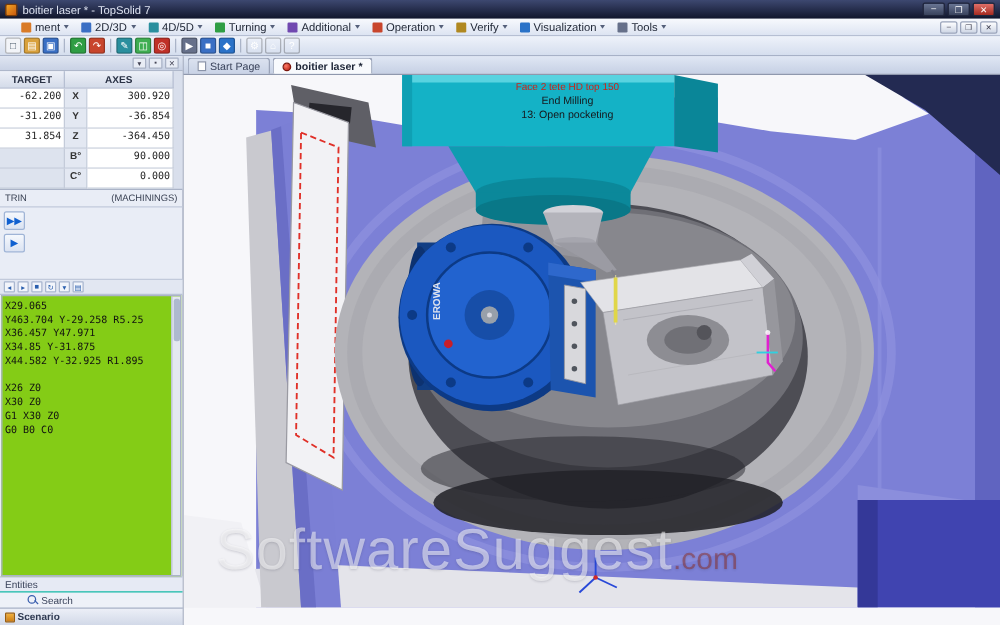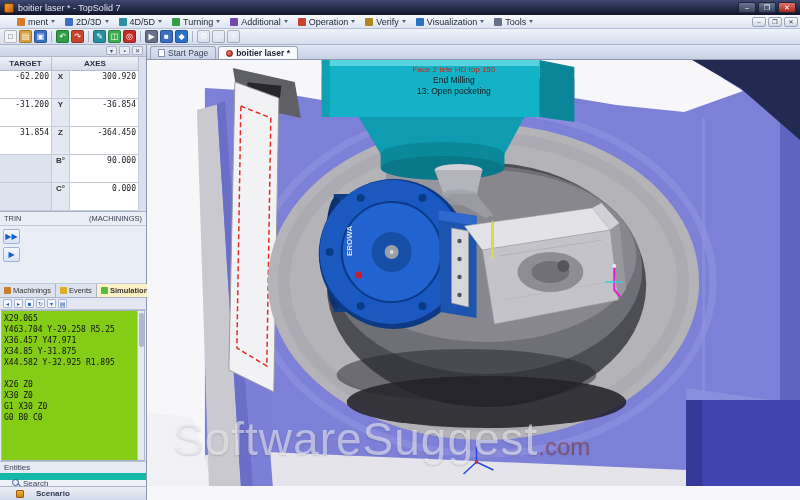--- a/index.html
+++ b/index.html
@@ -66,21 +66,21 @@
   .left-panel{width:147px;flex:0 0 147px;background:#e9edf6;border-right:1px solid #8f98ad;
     display:flex;flex-direction:column;font-size:8px;min-height:0}
   .panel-head{height:12px;flex:0 0 12px;display:flex;justify-content:flex-end;align-items:center;gap:2px;
     padding:0 3px;background:linear-gradient(#dfe5f1,#c9d2e5);border-bottom:1px solid #aeb7ca}
   .ph-btn{width:11px;height:9px;display:flex;align-items:center;justify-content:center;font-size:6px;
     color:#445;background:#e8ecf5;border:1px solid #a8b1c5;border-radius:1px}
   .coord{display:grid;grid-template-columns:52px 18px 69px;border-bottom:1px solid #aab3c7;background:#d9dfec}
   .coord-h{font-weight:bold;font-size:8px;text-align:center;padding:2px 0;color:#2a3245;
     background:linear-gradient(#eef1f8,#d4dbe9);border:1px solid #b6bfd2;border-width:0 1px 1px 0}
   .coord-h.axes{grid-column:2 / span 2}
-  .cc{background:#fff;border:1px solid #c4cbd9;border-width:0 1px 1px 0;padding:1px 2px;height:28px;
+  .cc{background:#fff;border:1px solid #c4cbd9;border-width:0 1px 1px 0;padding:1px 2px;height:16px;
     font-family:"DejaVu Sans Mono",monospace;font-size:8px;text-align:right;white-space:nowrap;overflow:hidden}
   .cc.axis{background:#e3e8f2;text-align:center;font-family:"Liberation Sans",sans-serif;font-weight:bold;color:#333}
   .cc.empty{background:#dde3ee}
   .group-row{display:flex;justify-content:space-between;padding:2px 4px;color:#3a4254;font-size:7.5px;
     border-bottom:1px solid #c2cadb}
   .sim-strip{height:58px;flex:0 0 58px;display:flex;flex-direction:column;gap:3px;padding:3px;border-bottom:1px solid #c2cadb}
   .sim-btn{width:17px;height:15px;display:flex;align-items:center;justify-content:center;color:#1060d0;
     font-size:8px;background:linear-gradient(#f5f8fd,#dbe3f2);border:1px solid #9fb4d6;border-radius:2px}
   .ltabs{height:14px;flex:0 0 14px;display:flex;background:#ccd4e4;border-bottom:1px solid #aab3c7}
   .ltab{display:flex;align-items:center;gap:2px;padding:0 4px;font-size:7.5px;color:#333;
@@ -95,26 +95,26 @@
   .mini-icon{width:9px;height:9px;display:flex;align-items:center;justify-content:center;font-size:6px;
     color:#2a5fae;background:#f2f5fb;border:1px solid #a8b6cf;border-radius:1px}
   .code-area{flex:1;min-height:0;position:relative;background:#84cc16;border:1px solid #aab3c7;margin:0 1px;
     font-family:"DejaVu Sans Mono",monospace;font-size:8px;line-height:11px;color:#111;
     padding:2px 8px 2px 2px;overflow:hidden}
   .code-line{white-space:nowrap;height:11px}
   .vscroll{position:absolute;top:0;right:0;width:7px;height:100%;background:#e4e8f1;border-left:1px solid #bcc4d6}
   .vscroll .thumb{position:absolute;top:2px;left:1px;width:5px;height:34px;background:#aeb9cf;border-radius:2px}
   .entities-row{height:12px;flex:0 0 12px;display:flex;align-items:center;gap:3px;padding:0 4px;
     background:#e6eaf4;border-top:1px solid #b9c2d5;color:#39425a}
-  .search-row{height:13px;flex:0 0 13px;display:flex;align-items:center;gap:3px;padding:0 12px;
-    background:#eef1f8;border-top:7px solid #14b8a6;color:#39425a}
+  .search-row{height:13px;flex:0 0 13px;display:flex;align-items:center;gap:3px;padding:0 22px;
+    background:#eef1f8;border-top:1px solid #14b8a6;color:#39425a}
   .search-glyph{width:8px;height:8px;position:relative;flex:0 0 8px}
   .search-glyph::before{content:"";position:absolute;top:0;left:0;width:5px;height:5px;border:1.3px solid #3a5fae;border-radius:50%}
   .search-glyph::after{content:"";position:absolute;left:5px;top:5px;width:3.5px;height:1.4px;background:#3a5fae;transform:rotate(45deg)}
-  .scenario-row{height:14px;flex:0 0 14px;display:flex;align-items:center;gap:12px;padding:0 16px;font-weight:bold;
+  .scenario-row{height:14px;flex:0 0 14px;display:flex;align-items:center;gap:2px;padding:0 4px;font-weight:bold;
     background:linear-gradient(#eceff7,#d2d9e8);border-top:1px solid #aab3c7;color:#2f3a52}
   .scenario-icon{width:8px;height:8px;background:linear-gradient(#f2b13c,#cf7e14);border:1px solid #9a5c0c;border-radius:1px}
 
   
   .main{flex:1;display:flex;flex-direction:column;min-width:0}
   .doc-tabs{height:15px;flex:0 0 15px;display:flex;align-items:flex-end;padding-left:3px;gap:2px;
     background:linear-gradient(#e0e7f4,#c6d0e4);border-bottom:1px solid #8f98ad}
   .doc-tab{height:13px;display:flex;align-items:center;gap:3px;padding:0 7px;font-size:8.5px;color:#39425a;
     background:linear-gradient(#dbe2ef,#c9d3e6);border:1px solid #9aa3b8;border-bottom:none;border-radius:3px 3px 0 0}
   .doc-tab.active{background:#f8fafd;font-weight:bold;color:#1c2436}
@@ -252,34 +252,20 @@
       <div class="group-row">
         <span>TRIN</span>
         <span>(MACHININGS)</span>
       </div>
 
       <div class="sim-strip">
         <span class="sim-btn">▶▶</span>
         <span class="sim-btn">▶</span>
       </div>
 
-      <div class="ltabs">
-        <span class="ltab">
-            <span class="ltab-icon"></span>
-            <span>Machinings</span>
-          </span>
-        <span class="ltab">
-            <span class="ltab-icon"></span>
-            <span>Events</span>
-          </span>
-        <span class="ltab active">
-            <span class="ltab-icon"></span>
-            <span>Simulation</span>
-          </span>
-      </div>
 
       <div class="mini-toolbar">
         <span class="mini-icon">◂</span>
         <span class="mini-icon">▸</span>
         <span class="mini-icon">■</span>
         <span class="mini-icon">↻</span>
         <span class="mini-icon">▾</span>
         <span class="mini-icon">▤</span>
       </div>
 

